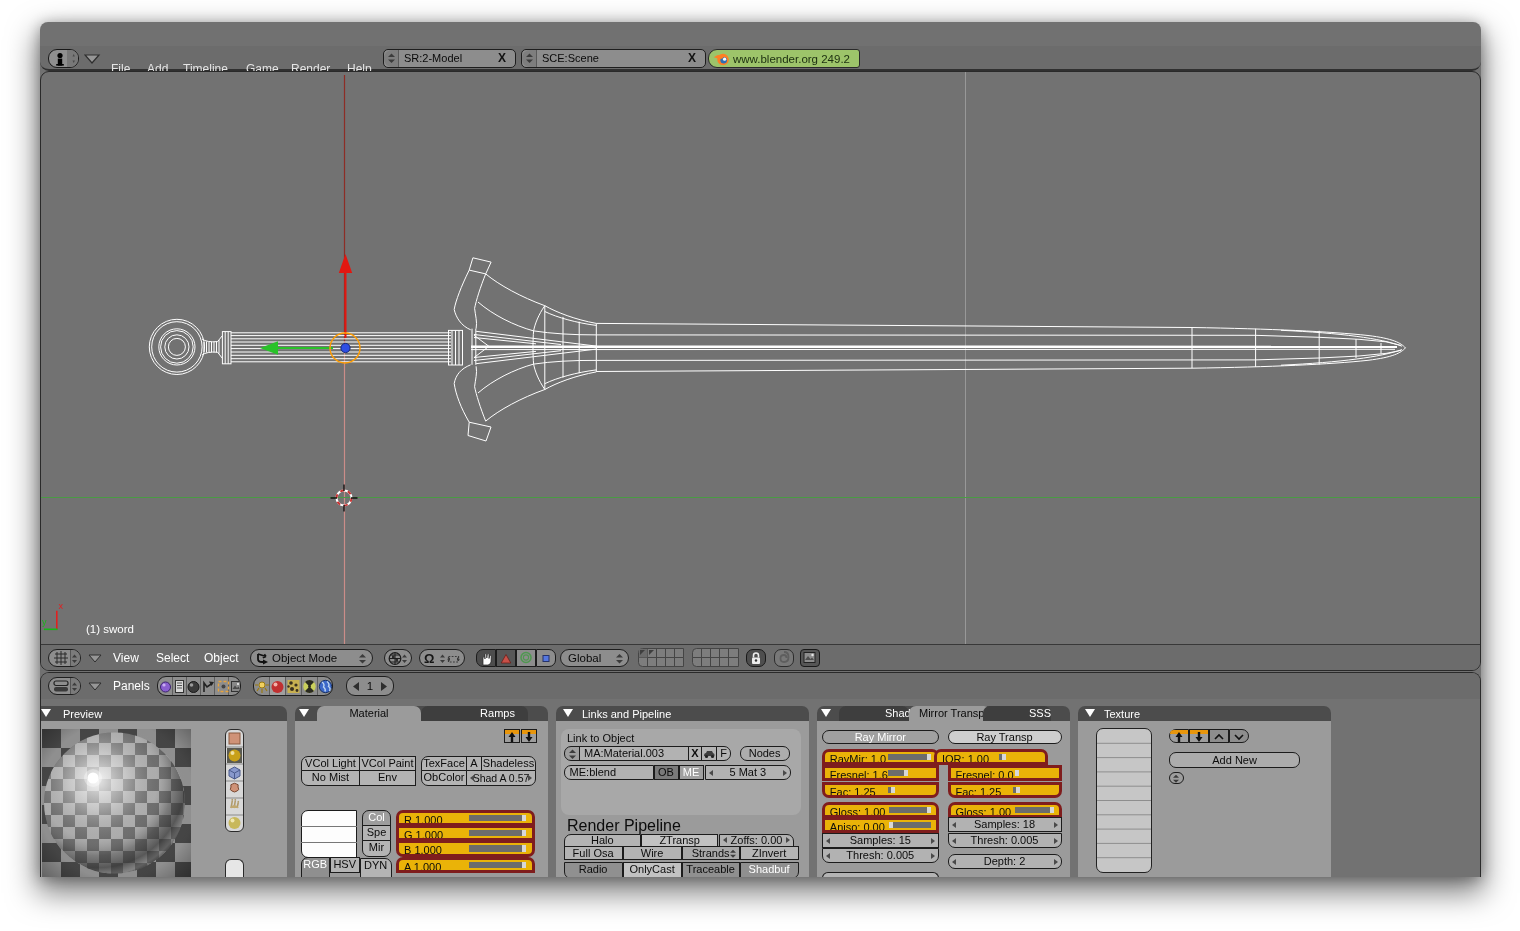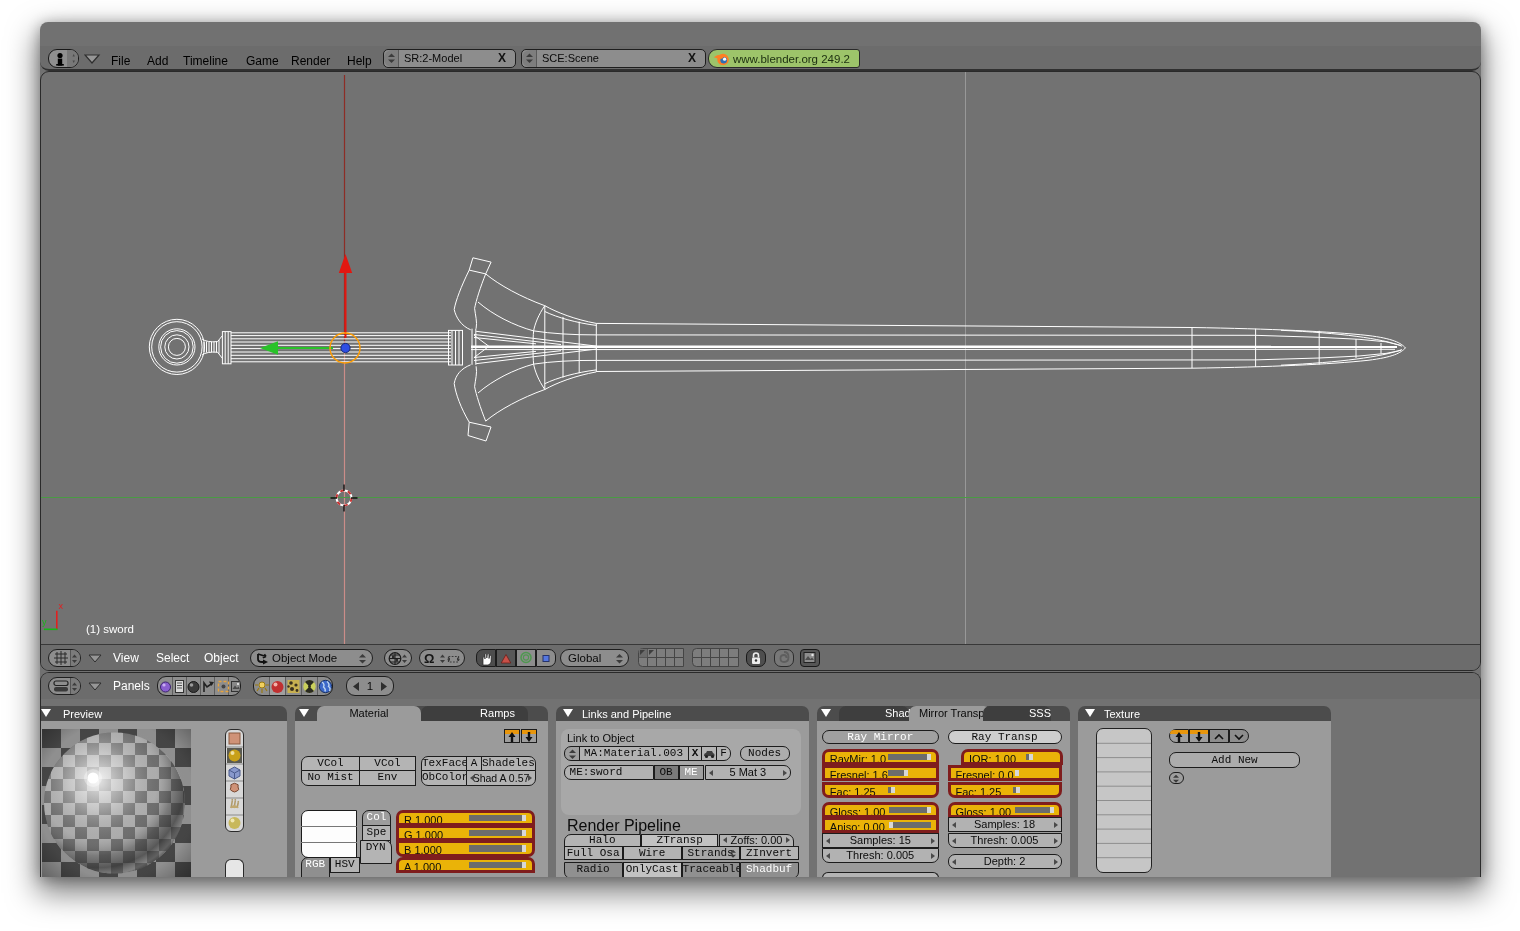--- a/index.html
+++ b/index.html
@@ -25,21 +25,21 @@
   position:absolute; top:4px; width:100%; text-align:center;
   font-size:13.5px; color:#2e2e2e;
 }
 
 #topheader {
   position:absolute; left:0; top:24px; width:100%; height:25px;
   background:#6c6c6c;
   border-bottom:2px solid #303030;
   border-radius:0 0 9px 9px;
 }
-.mtxt { color:#000000; font-size:12px; position:absolute; top:8px; }
+.mtxt { color:#e5e5e5; font-size:12px; position:absolute; top:16px; }
 .pill { position:absolute; background:#8d8d8d; border:1px solid #1e1e1e; border-radius:5px; }
 .spin { position:absolute; left:0; top:0; bottom:0; width:15px; background:#7e7e7e;
   border-right:1px solid #5a5a5a; border-radius:8px 0 0 8px; }
 .spin svg { position:absolute; left:3px; top:3px; }
 .ptxt { position:absolute; left:20px; top:2px; font-size:11px; color:#0a0a0a; }
 .px { position:absolute; top:1px; font-size:12px; font-weight:bold; color:#111; }
 
 #viewport {
   position:absolute; left:0; top:49px; width:1441px; height:600px;
   background:#727272; border-radius:9px; border:1px solid #2a2a2a; overflow:hidden;
@@ -57,21 +57,21 @@
   position:absolute; left:0; top:0; width:100%; height:26px;
   background:#6c6c6c;
 }
 .panel { position:absolute; top:33px; height:172px; }
 .phdr { position:absolute; left:0; top:0; width:100%; height:15px; background:#4c4c4c;
   border-radius:7px 7px 0 0; }
 .pbody { position:absolute; left:0; top:15px; width:100%; height:157px; background:#9b9b9b; }
 .ptitle { position:absolute; top:1.5px; color:#fff; font-size:11px; }
 .ptri { position:absolute; width:0; height:0; border-left:5px solid transparent; border-right:5px solid transparent; border-top:8px solid #fff; }
 .btn { position:absolute; background:#b4b4b4; border:1px solid #1c1c1c; font-size:11px; color:#0c0c0c;
-  text-align:center; overflow:hidden; line-height:13px;font-family:Liberation Mono, monospace; }
+  text-align:center; overflow:hidden; line-height:13px; }
 .hpill { position:absolute; background:#8d8d8d; border:1px solid #1e1e1e; border-radius:9px; }
 .vtxt { position:absolute; color:#fff; font-size:12px; }
 .tab { position:absolute; top:0; height:15px; border-radius:7px 7px 0 0; font-size:11px; text-align:center; line-height:15px; }
 .tabd { background:#3e3e3e; color:#fff;padding-left:46px; }
 .tabl { background:#9b9b9b; color:#0a0a0a; }
 .sld { position:absolute; background:#eab308; border:3px solid #7f1d1d; overflow:hidden;padding-left:12px; }
 .sld .lbl { position:absolute; left:5px; top:1px; font-size:11px; color:#0c0c0c; white-space:nowrap; }
 .sld .trk { position:absolute; top:2px; bottom:2px; background:#6c6c6c; }
 .sld .kno { position:absolute; top:2px; bottom:2px; width:4px; background:#d8d8d8; }
 .num { position:absolute; background:#b2b2b2; border:1px solid #1c1c1c; font-size:11px; color:#0c0c0c; text-align:center; }
@@ -572,21 +572,21 @@
           <div class="trk" style="left:70px;right:6px"></div>
           <div class="kno" style="right:6px"></div>
         </div>
       <div class="sld" style="left:101px;top:134px;width:139px;height:17px;border-radius:0 0 7px 7px">
           <span class="lbl">B 1.000</span>
           <div class="trk" style="left:70px;right:6px"></div>
           <div class="kno" style="right:6px"></div>
         </div>
       <div class="btn" style="left:5.7px;top:151px;width:29px;height:24px;background:#8f8f8f;color:#fff;border-radius:7px 0 0 0">RGB</div>
       <div class="btn" style="left:34.7px;top:151px;width:30px;height:16px">HSV</div>
-      <div class="btn" style="left:64.6px;top:134px;width:32px;height:24px;border-radius:0 7px 0 0">DYN</div>
+      <div class="btn" style="left:64.6px;top:152px;width:32px;height:24px;border-radius:0 7px 0 0">DYN</div>
       <div class="sld" style="left:101px;top:151px;width:139px;height:16px;border-radius:7px 7px 0 0">
           <span class="lbl">A 1.000</span>
           <div class="trk" style="left:70px;right:6px"></div>
           <div class="kno" style="right:6px"></div>
         </div>
     </div>
 
     <div class="panel" style="left:515px;width:253px">
       <div class="phdr">
           <div class="ptri" style="left:7px;top:3px"></div>
@@ -603,21 +603,21 @@
       </div>
       <div class="btn" style="left:23px;top:39.5px;width:110px;height:15px;text-align:left;padding-left:4px;background:#b2b2b2">MA:Material.003</div>
       <div class="btn" style="left:132px;top:39.5px;width:14px;height:15px;font-weight:bold">X</div>
       <div class="btn" style="left:145px;top:39.5px;width:16px;height:15px"><svg width="14" height="12" style="margin-top:1px">
             <path d="M2 8 Q2 5 4 5 L5 3 L10 3 L11 5 Q13 5.5 12.5 8 Z" fill="#3e3e3e"></path>
             <circle cx="4.5" cy="8.5" r="1.6" fill="#222"></circle>
             <circle cx="10.5" cy="8.5" r="1.6" fill="#222"></circle>
           </svg></div>
       <div class="btn" style="left:160px;top:39.5px;width:15px;height:15px;border-radius:0 7px 7px 0">F</div>
       <div class="btn" style="left:183.6px;top:39.5px;width:50px;height:15px;border-radius:7px;background:#adadad">Nodes</div>
-      <div class="btn" style="left:7.6px;top:58.8px;width:90px;height:15px;border-radius:7px 0 0 7px;text-align:left;padding-left:5px;background:#b2b2b2">ME:sword</div>
+      <div class="btn" style="left:7.6px;top:58.8px;width:90px;height:15px;border-radius:7px 0 0 7px;text-align:left;padding-left:5px;background:#b2b2b2">ME:blend</div>
       <div class="btn" style="left:97.5px;top:58.8px;width:25px;height:15px;background:#7a7a7a">OB</div>
       <div class="btn" style="left:122.6px;top:58.8px;width:25px;height:15px;background:#a0a0a0;color:#fff">ME</div>
       <div class="num" style="left:148.8px;top:58.8px;width:86px;height:15px;border-radius:0 7px 7px 0;line-height:13px"><div class="la"></div>5 Mat 3<div class="ra"></div></div>
       <span style="position:absolute;left:11px;top:111px;font-size:16px;color:#0c0c0c">Render Pipeline</span>
       <div class="btn" style="left:7.6px;top:127.5px;width:77.4px;height:13px;border-radius:7px 0 0 0;line-height:11px">Halo</div>
       <div class="btn" style="left:85px;top:127.5px;width:77.3px;height:15px;background:#c2c2c2;line-height:11px">ZTransp</div>
       <div class="num" style="left:163.3px;top:127.5px;width:74.4px;height:13px;border-radius:0 7px 0 0;line-height:11px"><div class="la" style="top:2px"></div>Zoffs: 0.00<div class="ra" style="top:2px"></div></div>
       <div class="btn" style="left:7.6px;top:140px;width:59px;height:14px;line-height:12px">Full Osa</div>
       <div class="btn" style="left:66.6px;top:140px;width:59px;height:14px;line-height:12px">Wire</div>
       <div class="btn" style="left:125.6px;top:140px;width:58px;height:14px;line-height:12px;background:#a8a8a8">Strands<svg width="8" height="10" style="position:absolute;right:2px;top:2px">
@@ -649,21 +649,21 @@
       <div class="sld" style="left:4.8px;top:59.4px;width:117px;height:16px">
           <span class="lbl">Fresnel: 1.6</span>
           <div class="trk" style="left:63px;width:16px"></div>
           <div class="kno" style="left:79px"></div>
         </div>
       <div class="sld" style="left:4.8px;top:75.5px;width:117px;height:16px;border-radius:0 0 7px 7px">
           <span class="lbl">Fac: 1.25</span>
           <div class="trk" style="left:63px;width:3px"></div>
           <div class="kno" style="left:66px"></div>
         </div>
-      <div class="sld" style="left:144px;top:43.3px;width:102px;height:16px;border-radius:7px 7px 0 0">
+      <div class="sld" style="left:117px;top:43.3px;width:114px;height:16px;border-radius:7px 7px 0 0">
           <span class="lbl">IOR: 1.00</span>
           <div class="trk" style="left:62px;width:3px"></div>
           <div class="kno" style="left:65px"></div>
         </div>
       <div class="sld" style="left:130.5px;top:59.4px;width:114px;height:16px">
           <span class="lbl">Fresnel: 0.0</span>
           <div class="kno" style="left:64px"></div>
         </div>
       <div class="sld" style="left:130.5px;top:75.5px;width:114px;height:16px;border-radius:0 0 7px 7px">
           <span class="lbl">Fac: 1.25</span>

